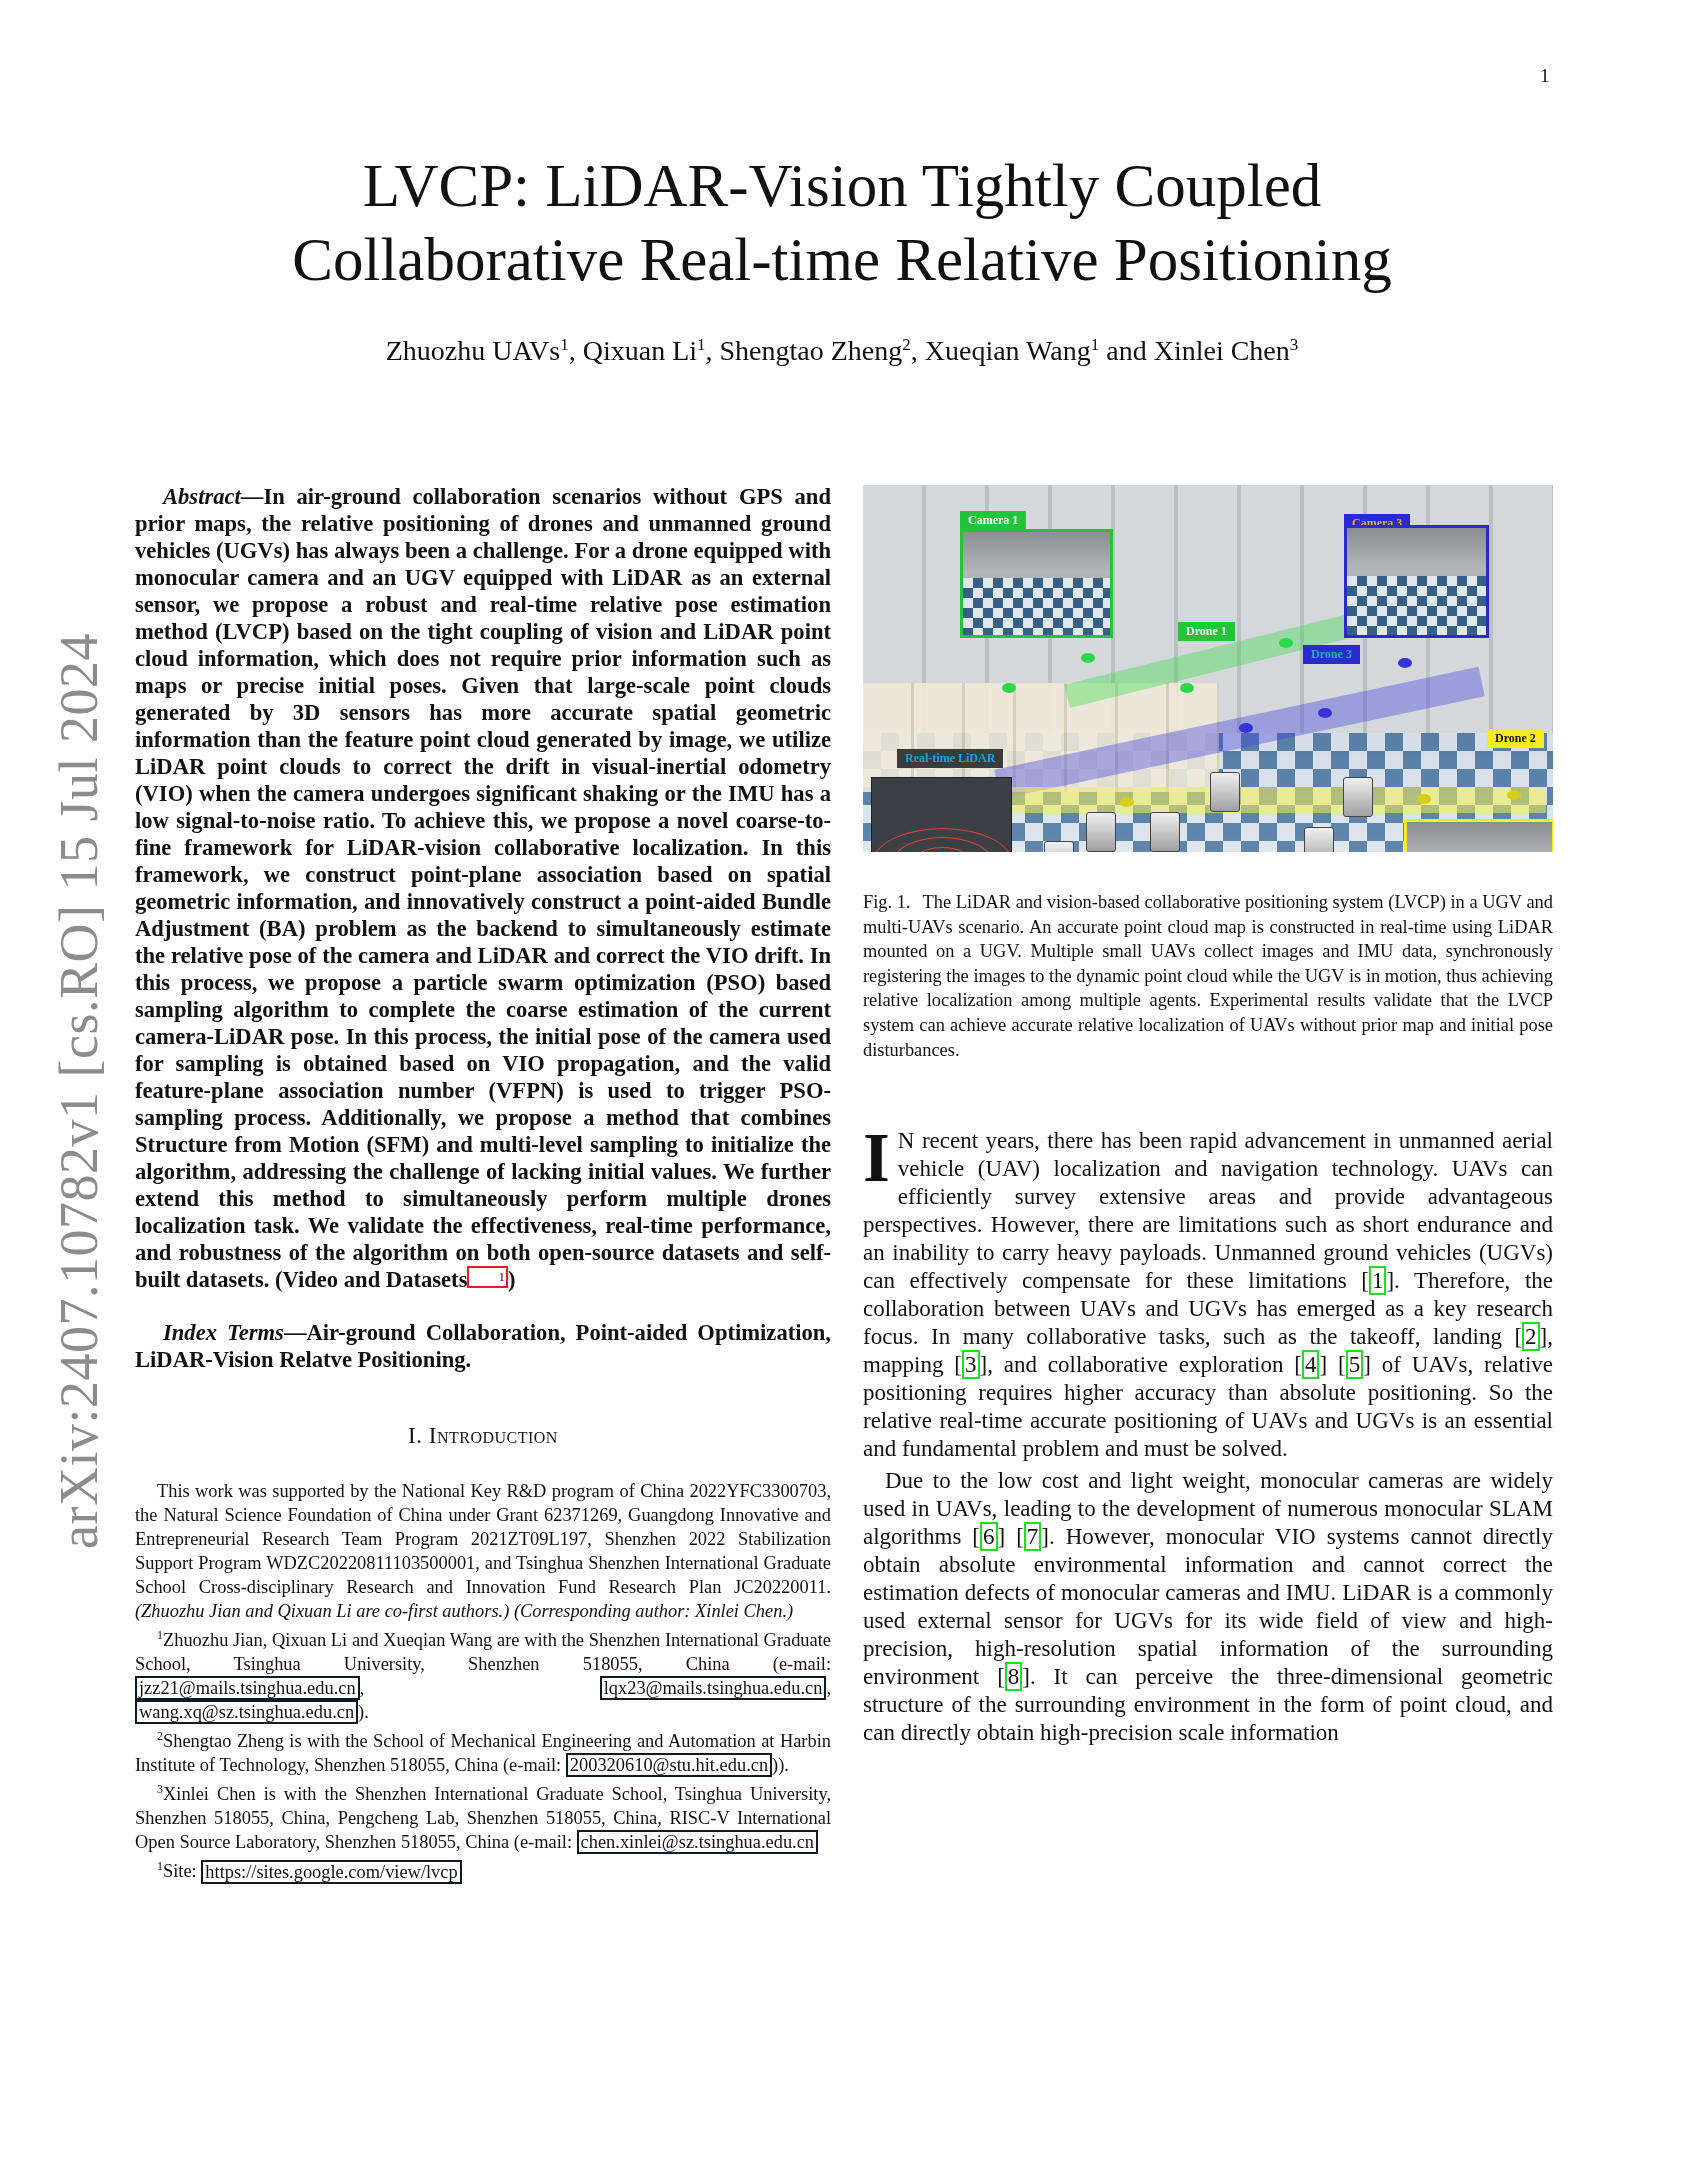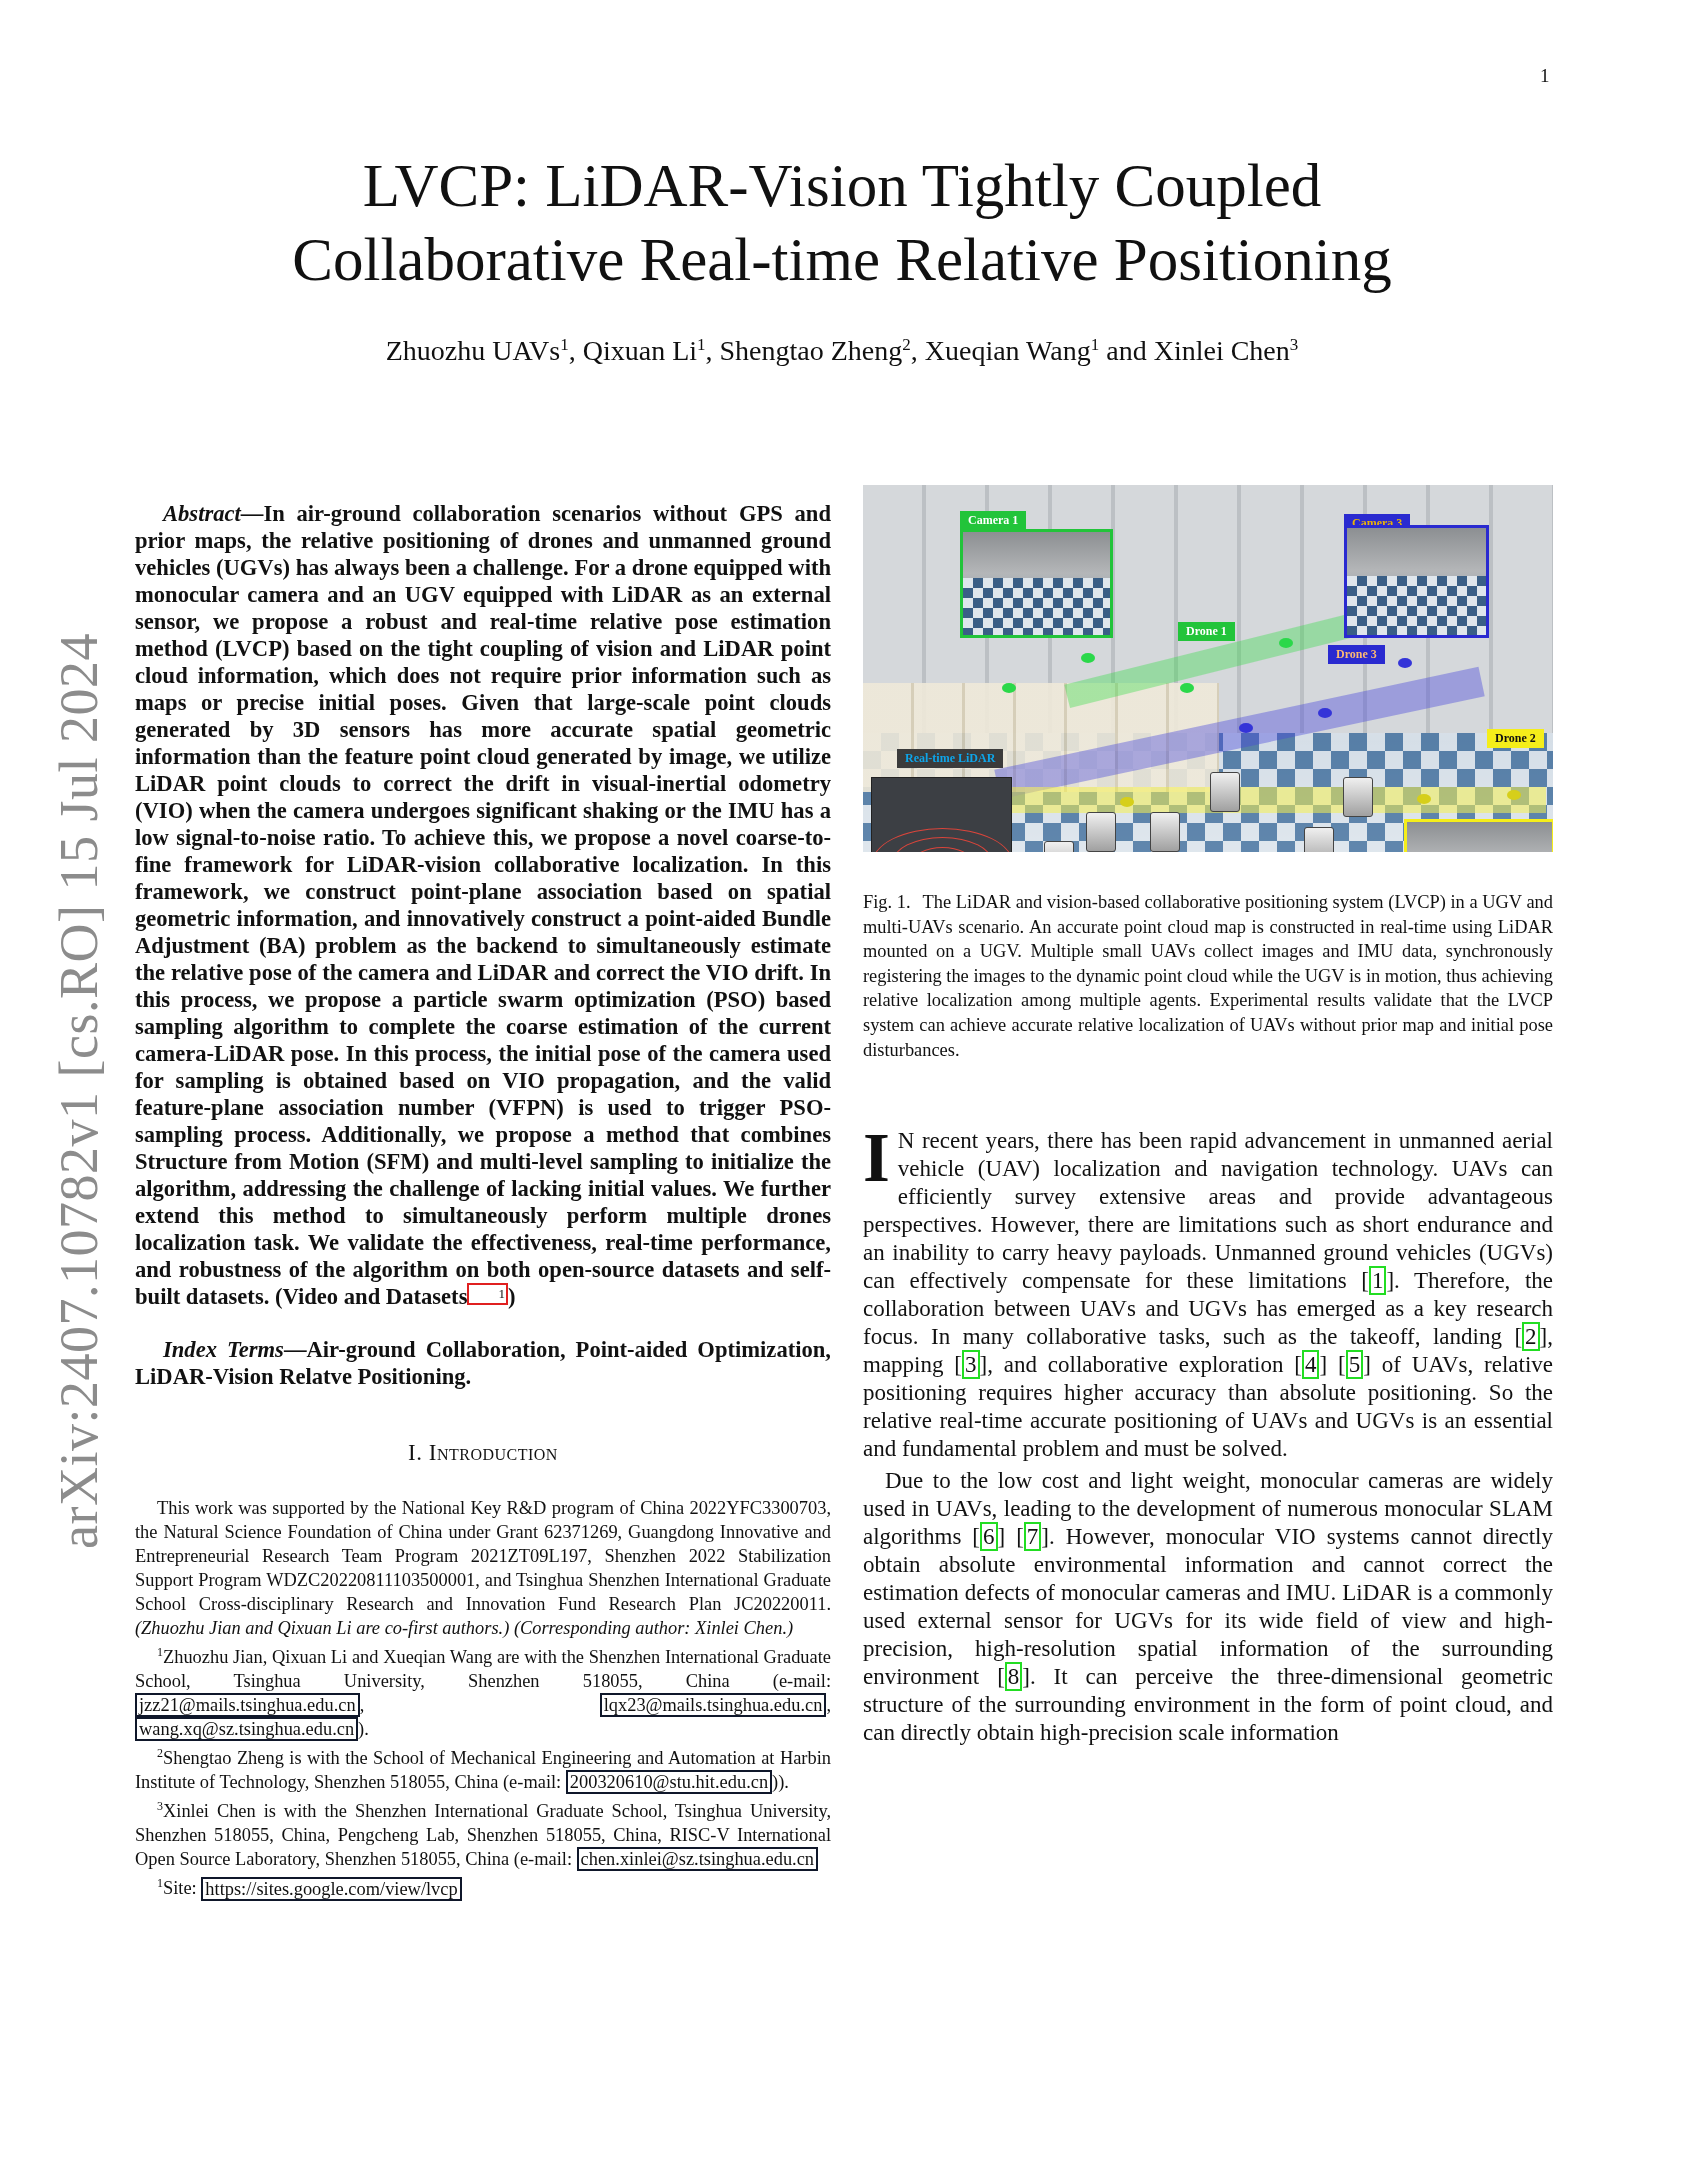--- a/index.html
+++ b/index.html
@@ -5,21 +5,21 @@
   html, body { margin:0; padding:0; background:#ffffff; }
   body { width:1683px; height:2178px; position:relative; overflow:hidden;
          font-family:"Liberation Serif", "DejaVu Serif", serif; color:#111; }
   .page-num { position:absolute; left:1540px; top:65px; font-size:19px; }
   .arxiv { position:absolute; left:48px; top:1549px; transform-origin:0 0; transform:rotate(-90deg);
            font-size:54px; color:#8c8c8c; white-space:nowrap; letter-spacing:0.5px; }
   .title { position:absolute; left:149px; top:149px; width:1386px; text-align:center;
            font-size:61px; line-height:74px; }
   .authors { position:absolute; left:149px; top:335px; width:1386px; text-align:center; font-size:28px; }
   .authors sup { font-size:17px; }
-  .col-left { position:absolute; left:135px; top:500px; width:696px; }
+  .col-left { position:absolute; left:135px; top:483px; width:696px; }
   .col-right { position:absolute; left:863px; top:483px; width:690px; }
   .abstract { font-weight:bold; font-size:22.6px; line-height:27px; text-align:justify; text-indent:28px; margin:0; }
   .abstract i, .index-terms i { font-weight:bold; font-style:italic; }
   .fnref-box { display:inline-block; border:2px solid #e02020; padding:0 1px; line-height:18px; font-size:13px; vertical-align:top; font-weight:normal; }
   .index-terms { font-weight:bold; font-size:22.6px; line-height:27px; text-align:justify; text-indent:28px; margin:26px 0 0 0; }
   .section-heading { text-align:center; font-size:23px; margin:50px 0 30px 0; letter-spacing:0.5px; }
   .section-heading .sc { font-variant:small-caps; }
   .footnote { font-size:18.4px; line-height:24px; text-align:justify; margin:0; text-indent:22px; }
   .footnote sup { font-size:12px; }
   .link-box { border:2px solid #0f172a; padding:0 2px; }
@@ -136,21 +136,21 @@
     <div class="fig-panel" style="left:97px;top:44px;width:147px;height:103px;border-color:#22c43a;">
         <div class="floor"></div>
       </div>
 
     <div class="fig-label" style="left:481px;top:29px;background:#2a2ad0;color:#eab308;">Camera 3</div>
     <div class="fig-panel" style="left:481px;top:40px;width:139px;height:107px;border-color:#2a2ad0;">
         <div class="floor"></div>
       </div>
 
     <div class="fig-label" style="left:315px;top:137px;background:#22c43a;color:#fff;">Drone 1</div>
-    <div class="fig-label" style="left:465px;top:160px;background:#2a2ad0;color:#fdba74;">Drone 3</div>
+    <div class="fig-label" style="left:440px;top:160px;background:#2a2ad0;color:#14b8a6;">Drone 3</div>
     <div class="fig-label" style="left:624px;top:244px;background:#f5ee1a;color:#111;">Drone 2</div>
 
     <div class="fig-panel" style="left:541px;top:334px;width:145px;height:89px;border-color:#f5ee1a;">
         <div class="floor"></div>
       </div>
     <div class="fig-label" style="left:541px;top:420px;background:#f5ee1a;color:#111;">Camera 2</div>
 
     <div class="fig-label" style="left:8px;top:264px;background:#3b3b3b;color:#0ea5e9;margin-left:26px;">Real-time LiDAR</div>
     <div class="lidar">
       <div class="ring" style="left:40px;top:69px;width:59px;height:30px;"></div>

